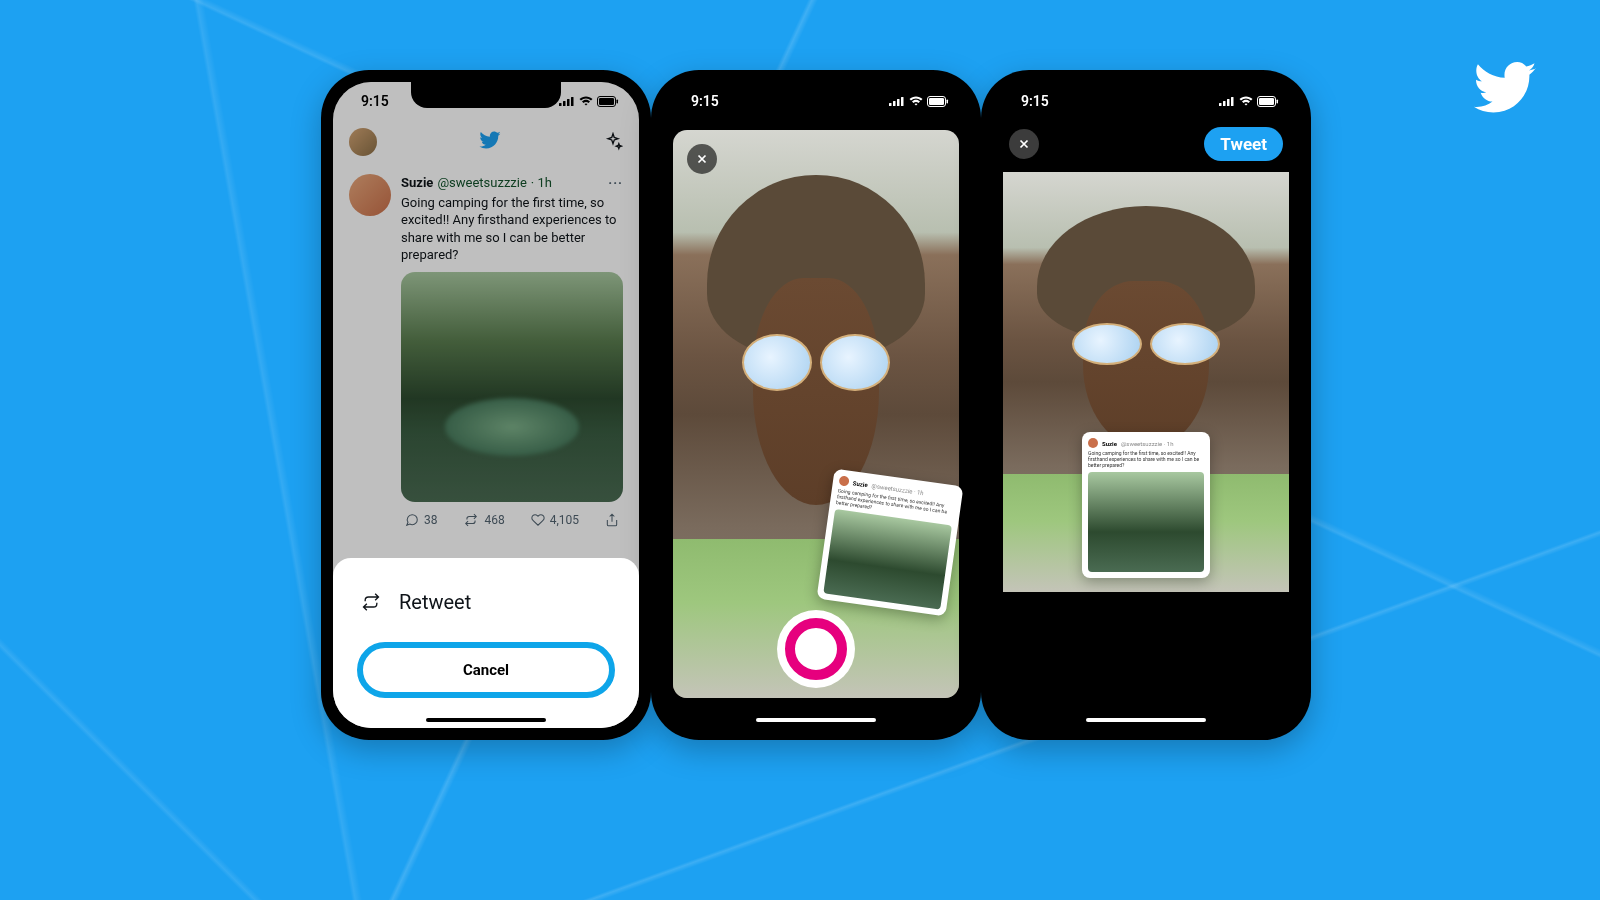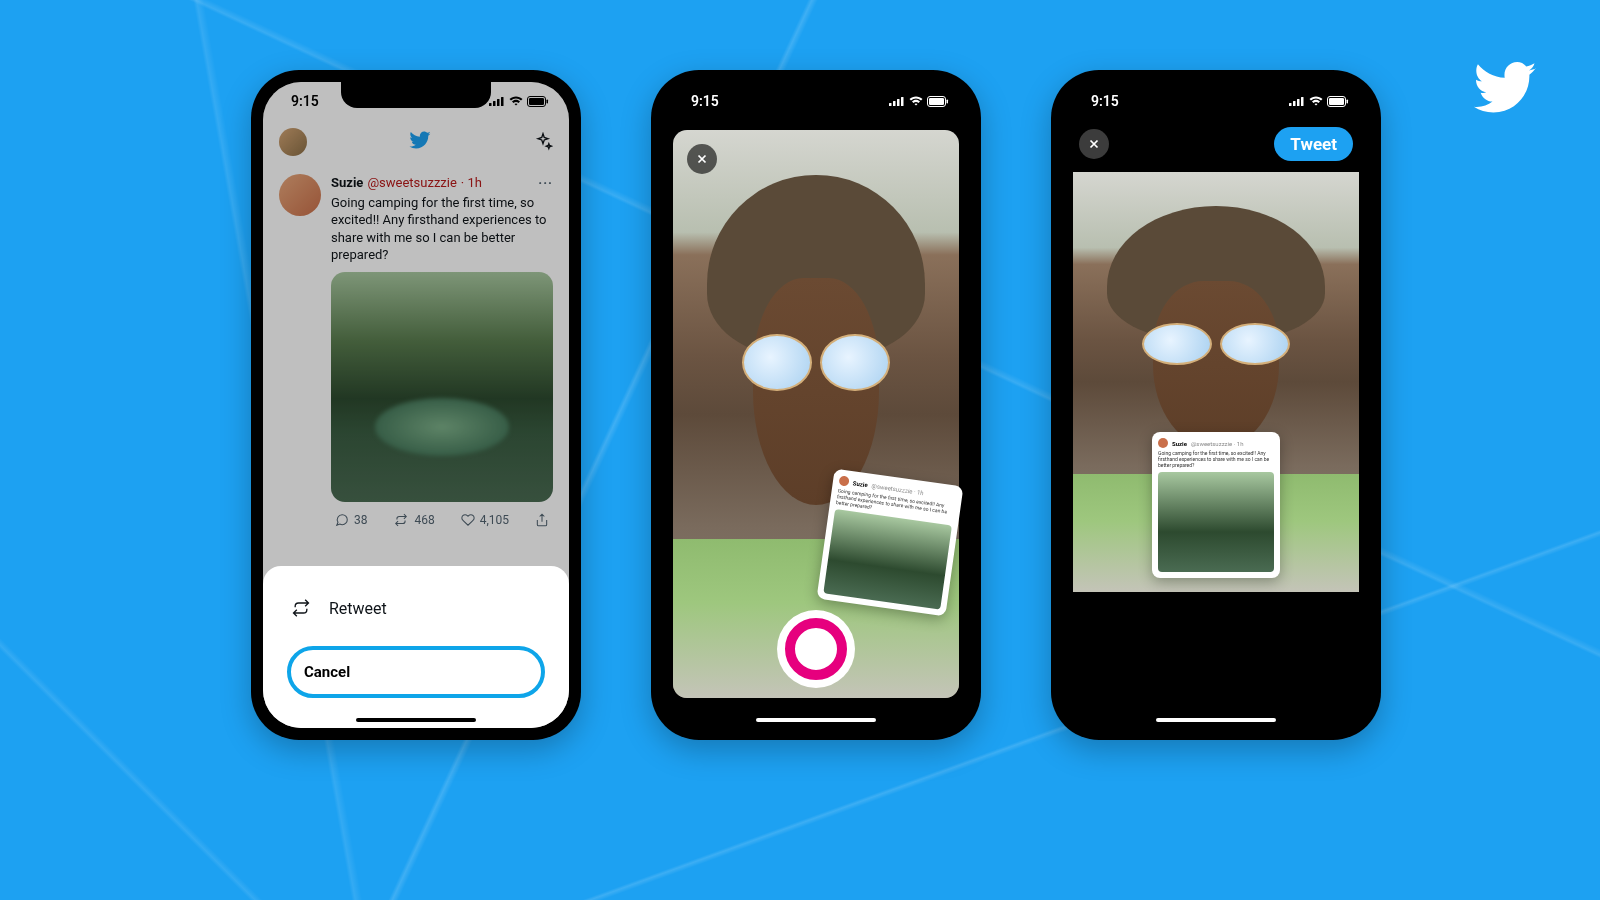--- a/index.html
+++ b/index.html
@@ -30,21 +30,20 @@
     right: 55px;
     color: #fff;
   }
   .phones {
     position: absolute;
     top: 70px;
     left: 0;
     right: 0;
     display: flex;
     justify-content: center;
-    gap: 70px;
     padding-left: 32px;
   }
 
   
   .phone {
     width: 330px;
     height: 670px;
     background: #000;
     border-radius: 48px;
     padding: 12px;
@@ -117,21 +116,21 @@
   .sparkle { width:20px;height:20px; color:#0f1419; }
   .p1-tweet { padding:10px 16px; display:flex; gap:10px; }
   .tweet-avatar {
     width:42px;height:42px;border-radius:50%;
     background:linear-gradient(135deg,#e8a87c,#c96f4a);
     flex-shrink:0;
   }
   .tweet-body { flex:1; font-size:13px; color:#0f1419; line-height:1.35; }
   .tweet-head { display:flex; gap:4px; align-items:baseline; }
   .tweet-name { font-weight:700; }
-  .tweet-handle { color:#b91c1c;text-align:right; }
+  .tweet-handle { color:#14532d;text-align:right; }
   .tweet-more { margin-left:auto; color:#536471; font-weight:700; letter-spacing:1px; }
   .tweet-text { margin-top:2px; }
   .tweet-img {
     margin-top:8px;
     width:100%;
     height:230px;
     border-radius:14px;
     background:
       linear-gradient(to bottom, #a8c8a0 0%, #5a7d4f 30%, #2d4a2f 55%, #3a5d42 70%, #4a6b52 100%);
     position:relative;
@@ -150,29 +149,29 @@
   .p1-sheet {
     position:absolute; left:0; right:0; bottom:0;
     background:#fff;
     border-radius:18px 18px 0 0;
     padding:18px 0 30px;
     z-index:20;
   }
   .sheet-item {
     display:flex; gap:18px; align-items:center;
     padding:14px 28px;
-    font-size:16px; color:#0f1419;
+    font-size:20px; color:#0f1419;
   }
   .sheet-icon { width:20px; height:20px; color:#0f1419; flex-shrink:0; }
   .cancel-btn {
     margin:14px 24px 0;
-    border:4px solid #0ea5e9;
+    border:6px solid #0ea5e9;
     border-radius:999px;
     padding:13px;
-    text-align:left;
+    text-align:center;
     font-weight:700;
     font-size:15px;
     background:#fff;
   }
 
   
   .p2-screen { background:#000; }
   .p2-camera {
     position:absolute;
     top:48px; left:10px; right:10px; bottom:30px;

